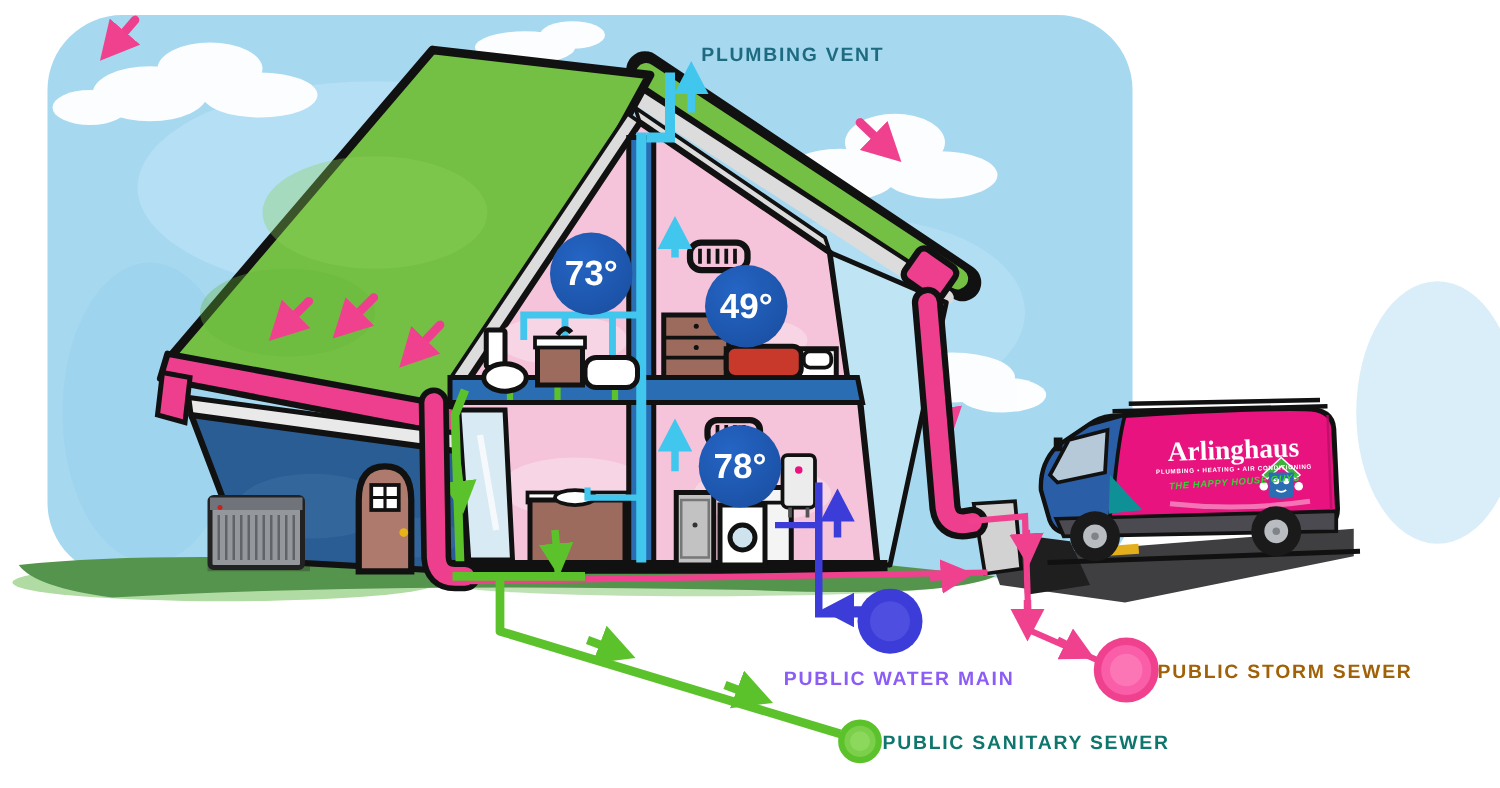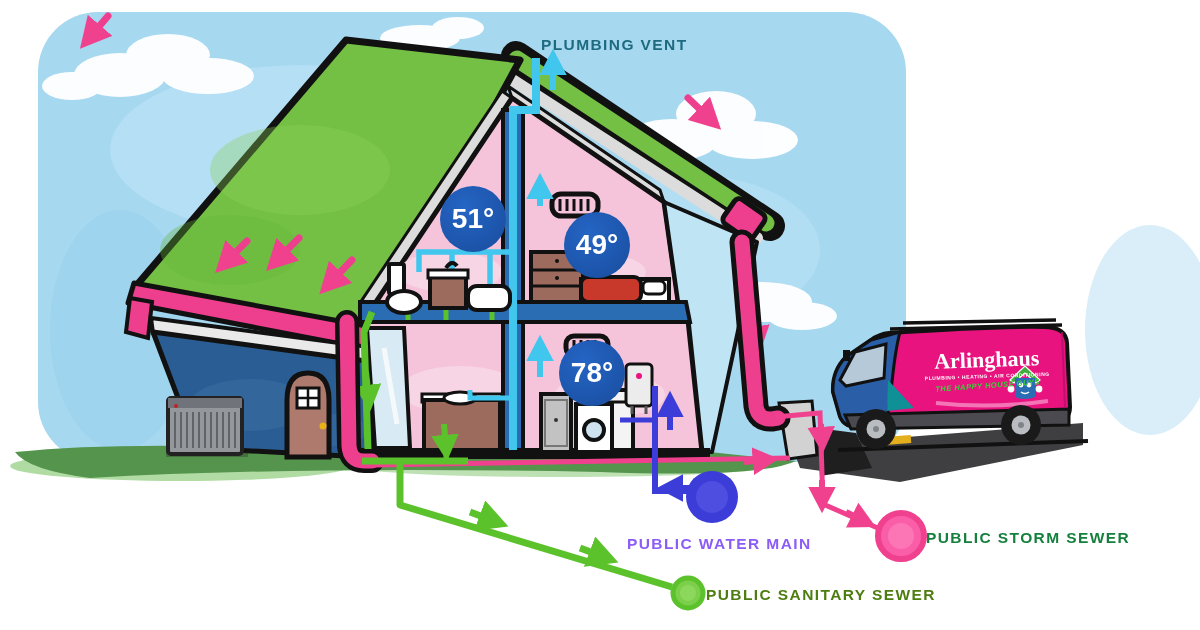--- a/index.html
+++ b/index.html
@@ -1,24 +1,24 @@
 <!DOCTYPE html>
 <html><head>
 <meta charset="utf-8">
 <style>
   html,body{margin:0;padding:0;background:#fff;}
   .stage{position:relative;width:1200px;height:630px;overflow:hidden;background:#ffffff;
          font-family:"Liberation Sans",sans-serif;}
   .art{position:absolute;left:0;top:0;width:1200px;height:630px;}
   .diagram-label{position:absolute;white-space:nowrap;font-weight:700;font-size:15.5px;
                  letter-spacing:1.4px;}
-  .lbl-vent{left:541px;top:36px;color:#1e6b80;}
+  .lbl-vent{left:561px;top:36px;color:#1e6b80;}
   .lbl-water{left:627px;top:535px;color:#8b5cf6;text-align:center;}
-  .lbl-storm{left:926px;top:529px;color:#15803d;}
-  .lbl-san{left:706px;top:586px;color:#4d7c0f;}
+  .lbl-storm{left:926px;top:529px;color:#a16207;}
+  .lbl-san{left:706px;top:586px;color:#0f766e;}
   .temp-badge{position:absolute;width:66px;height:66px;border-radius:50%;
               background:radial-gradient(circle at 38% 32%, #2565c4 0%, #1d56ad 60%, #1a4d9c 100%);
               color:#fff;display:flex;align-items:center;justify-content:center;
               font-size:28px;font-weight:800;letter-spacing:0;}
   .badge-73{left:440px;top:186px;}
   .badge-72{left:564px;top:212px;}
   .badge-68{left:409px;top:338px;}
   .badge-69{left:559px;top:340px;}
   .van-text{position:absolute;left:912px;top:348px;width:150px;text-align:center;
             transform:rotate(-2deg);color:#fff;}
@@ -279,21 +279,21 @@
           <circle cx="27" cy="23" r="3.4" fill="#fff"></circle>
     </g>
   </g>
 </svg>
 
 <div class="diagram-label lbl-vent">PLUMBING VENT</div>
 <div class="diagram-label lbl-water">PUBLIC WATER MAIN</div>
 <div class="diagram-label lbl-storm">PUBLIC STORM SEWER</div>
 <div class="diagram-label lbl-san">PUBLIC SANITARY SEWER</div>
 
-<div class="temp-badge badge-73">51°</div>
+<div class="temp-badge badge-73">73°</div>
 <div class="temp-badge badge-72">49°</div>
 <div class="temp-badge badge-69">78°</div>
 
 <div class="van-text">
   <div class="van-brand">Arlinghaus</div>
   <div class="van-services">PLUMBING • HEATING • AIR CONDITIONING</div>
   <div class="van-tagline">THE HAPPY HOUSE GUYS</div>
 </div>
 
 </div>

